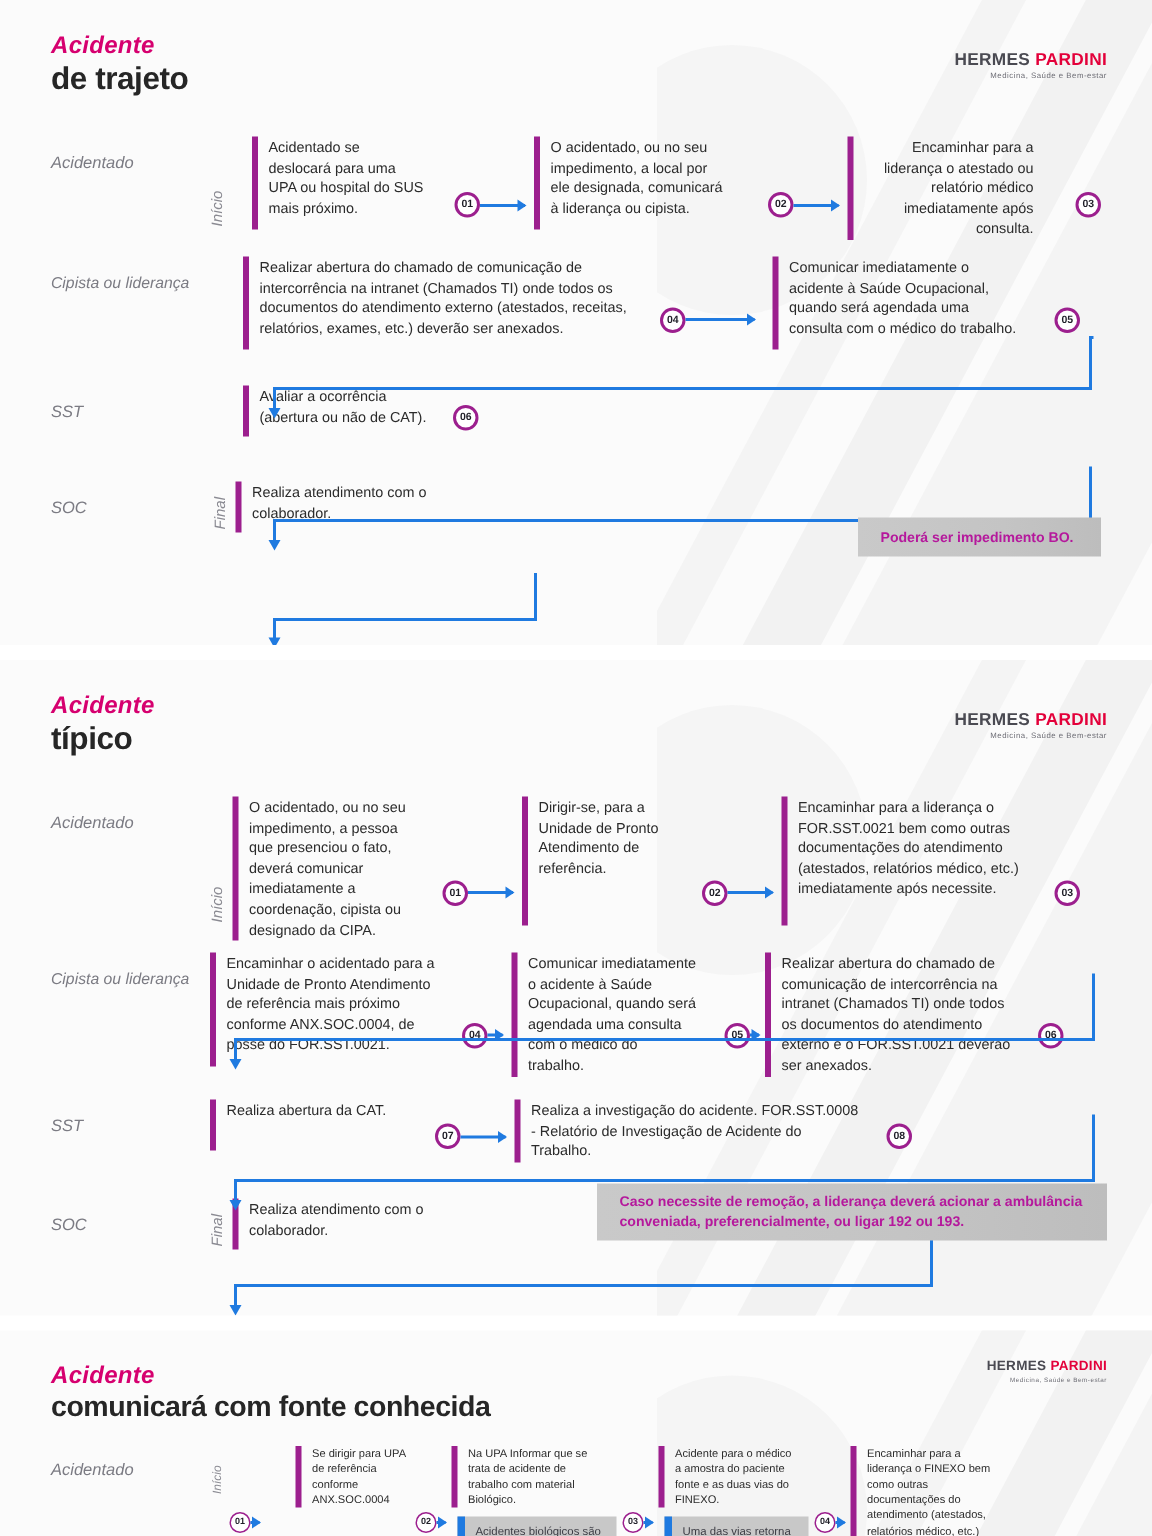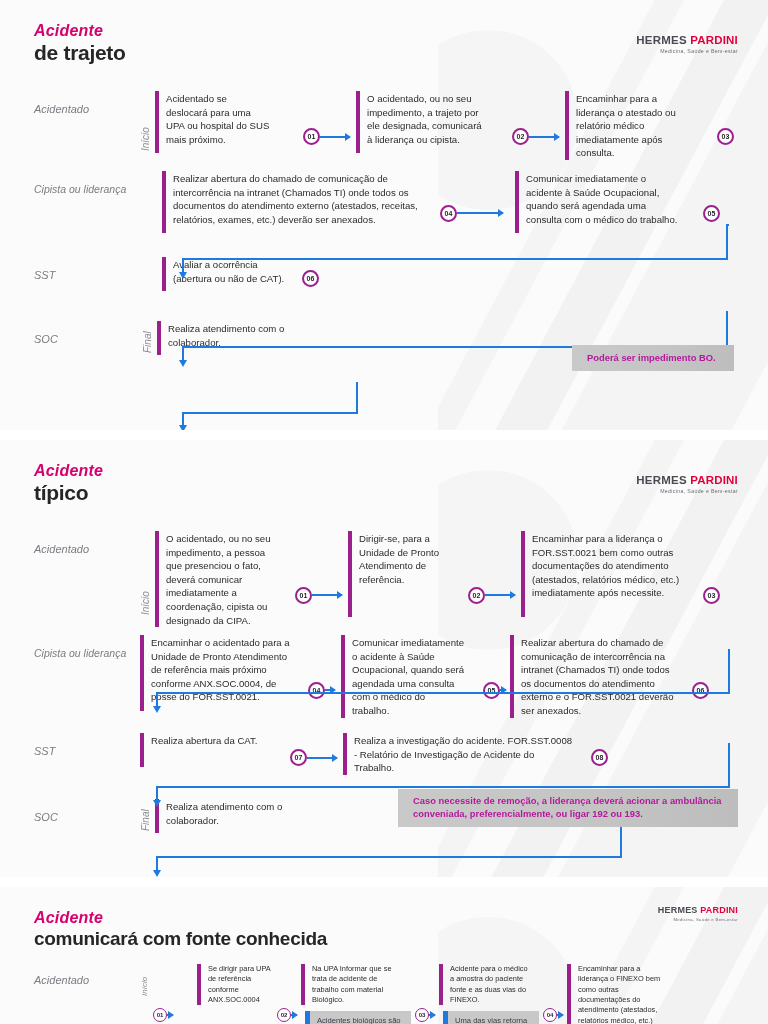--- a/index.html
+++ b/index.html
@@ -138,39 +138,39 @@
       <div class="l1"><span>HERMES</span> <em>PARDINI</em></div>
       <div class="l2">Medicina, Saúde e Bem-estar</div>
     </div>
 
     <div class="rows" style="margin-top:26px;">
 
       <div class="row" style="height:76px;">
         <div class="lane">Acidentado</div>
         <div class="boxes">
           <div class="vlabel" style="height:62px;">Início</div>
-          <div class="card" style="width:148px;">
+          <div class="card" style="width:148px;justify-content:center;">
             <div class="bar" style="min-height:62px;"></div>
             <div class="txt" style="width:118px;padding-top:1px;">Acidentado se deslocará para uma UPA ou hospital do SUS mais próximo.</div>
           </div>
           <div class="step" style="margin-top:22px;">
             <div class="badge">01</div>
             <div class="arrow w30"></div>
           </div>
           <div class="card" style="width:156px;margin-left:6px;">
             <div class="bar" style="min-height:62px;"></div>
-            <div class="txt" style="width:128px;padding-top:1px;">O acidentado, ou no seu impedimento, a trajeto por ele designada, comunicará à liderança ou cipista.</div>
+            <div class="txt" style="width:128px;padding-top:1px;">O acidentado, ou no seu impedimento, a local por ele designada, comunicará à liderança ou cipista.</div>
           </div>
           <div class="step" style="margin-top:22px;">
             <div class="badge">02</div>
             <div class="arrow w30"></div>
           </div>
           <div class="card" style="width:152px;margin-left:6px;">
             <div class="bar" style="min-height:62px;"></div>
-            <div class="txt" style="width:126px;padding-top:1px;">Encaminhar para a liderança o atestado ou relatório médico imediatamente após consulta.</div>
+            <div class="txt" style="width:126px;padding-top:1px;text-align:right;">Encaminhar para a liderança o atestado ou relatório médico imediatamente após consulta.</div>
           </div>
           <div class="step" style="margin-top:22px;">
             <div class="badge">03</div>
           </div>
         </div>
       </div>
 
       <div class="conn h" style="left:727px;top:133px;width:2px;height:0;"></div>
       <div class="conn v" style="left:726px;top:133px;height:35px;"></div>
       <div class="conn h" style="left:182px;top:167px;width:546px;"></div>

